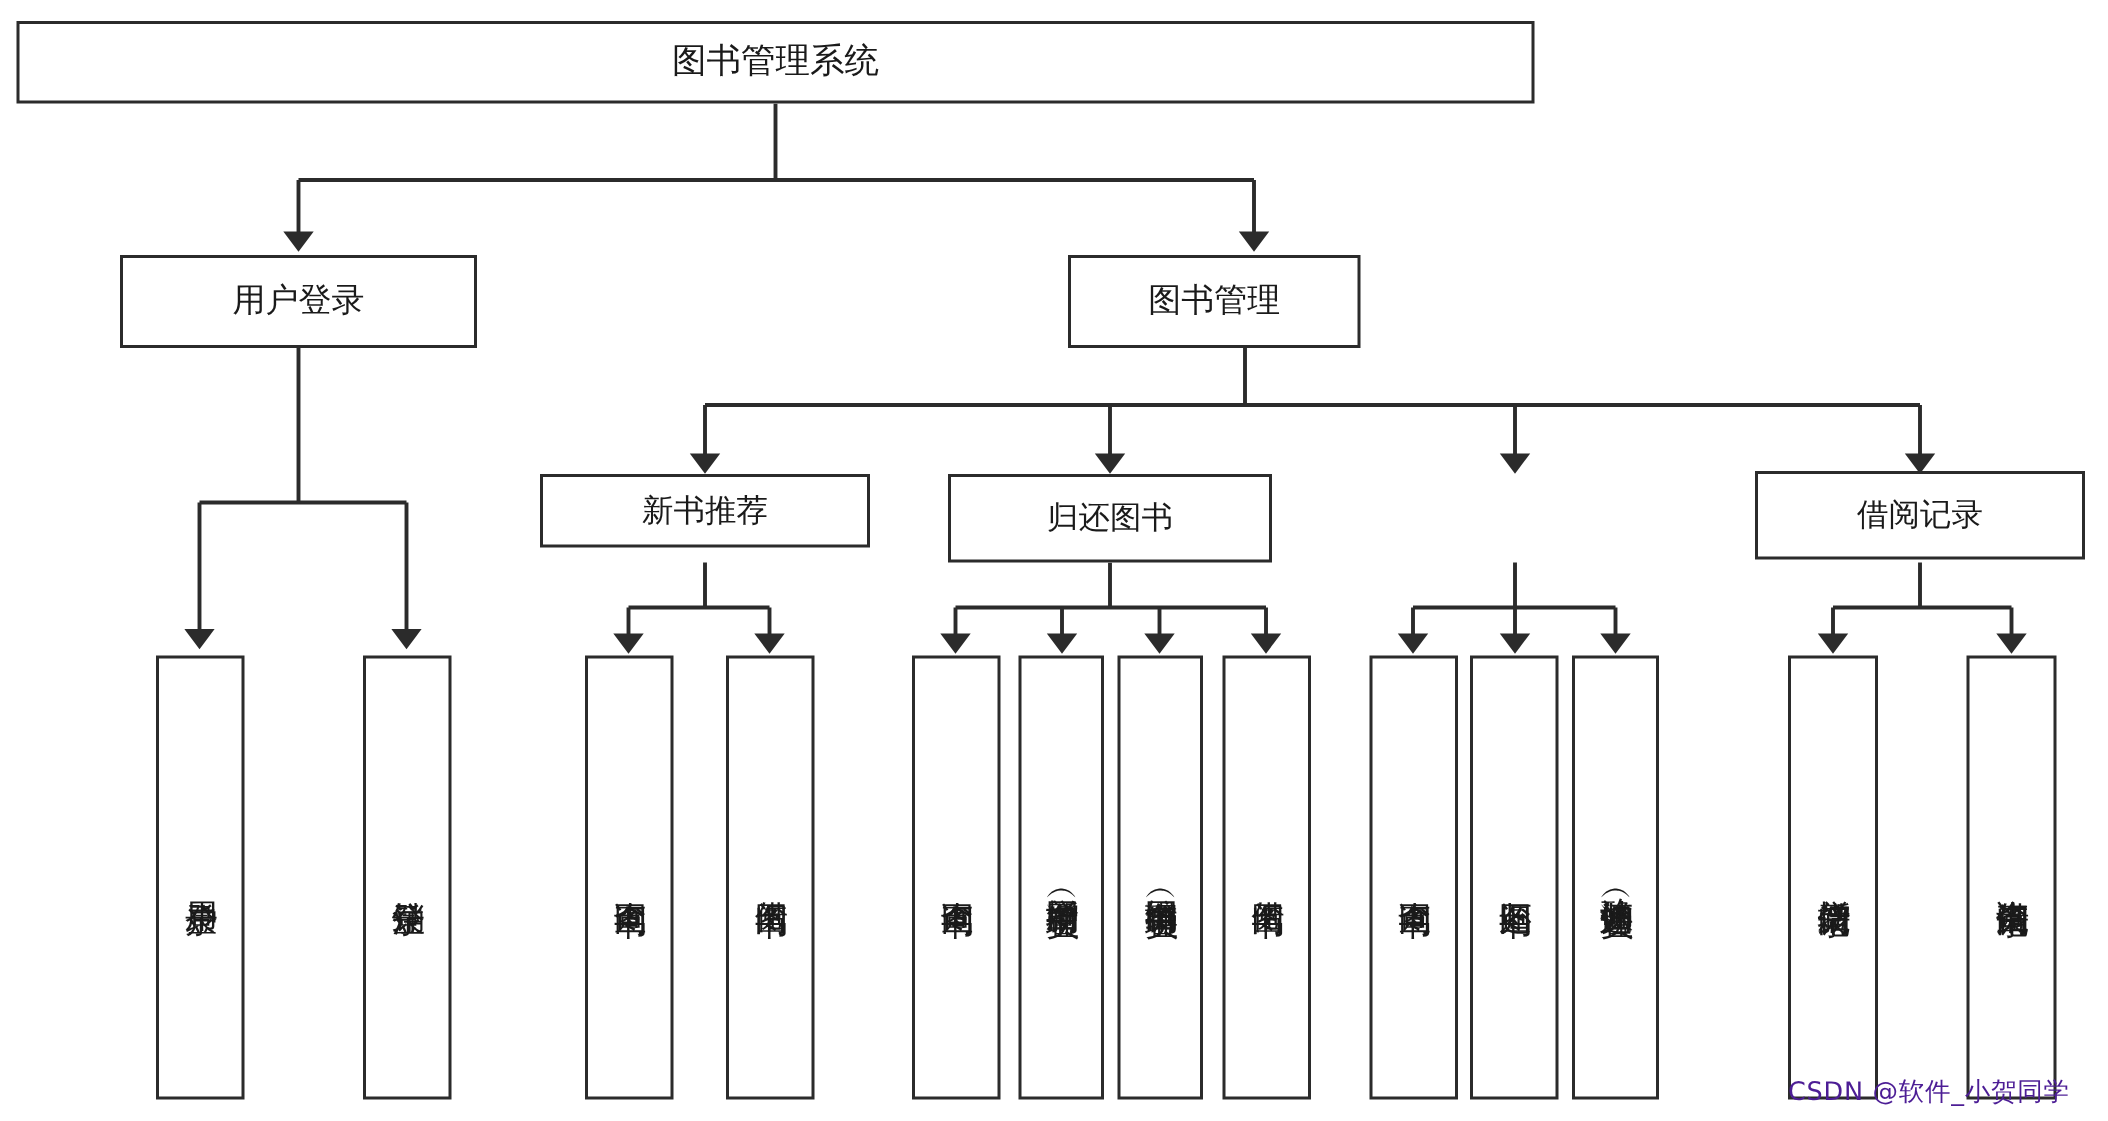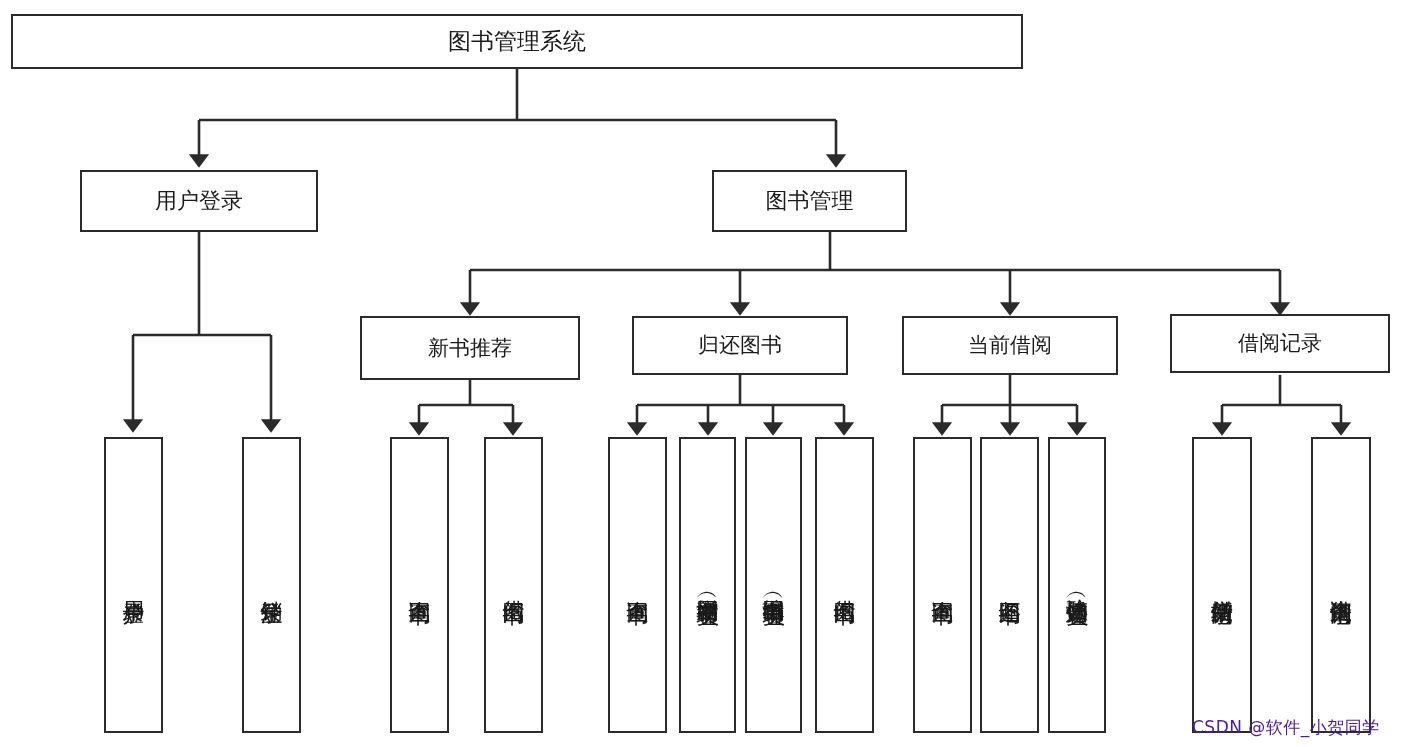--- a/index.html
+++ b/index.html
@@ -113,28 +113,25 @@
     <span class="label">图书管理系统</span>
   </div>
 
   <div class="node level1" style="left:80px;top:170px;width:238px;height:62px;">
     <span class="label">用户登录</span>
   </div>
   <div class="node level1" style="left:712px;top:170px;width:195px;height:62px;">
     <span class="label">图书管理</span>
   </div>
 
-  <div class="node level2" style="left:360px;top:316px;width:220px;height:64px;">
+  <div class="node level2" style="left:360px;top:316px;width:220px;height:49px;">
     <span class="label">新书推荐</span>
   </div>
   <div class="node level2" style="left:632px;top:316px;width:216px;height:59px;">
     <span class="label">归还图书</span>
-  </div>
-  <div class="node level2" style="left:902px;top:316px;width:216px;height:59px;">
-    <span class="label">当前借阅</span>
   </div>
   <div class="node level2" style="left:1170px;top:314px;width:220px;height:59px;">
     <span class="label">借阅记录</span>
   </div>
 
   <div class="node leaf" style="left:104px;top:437px;width:59px;height:296px;">
     <span class="label">用户登录</span>
   </div>
   <div class="node leaf" style="left:242px;top:437px;width:59px;height:296px;">
     <span class="label">注销登录</span>

